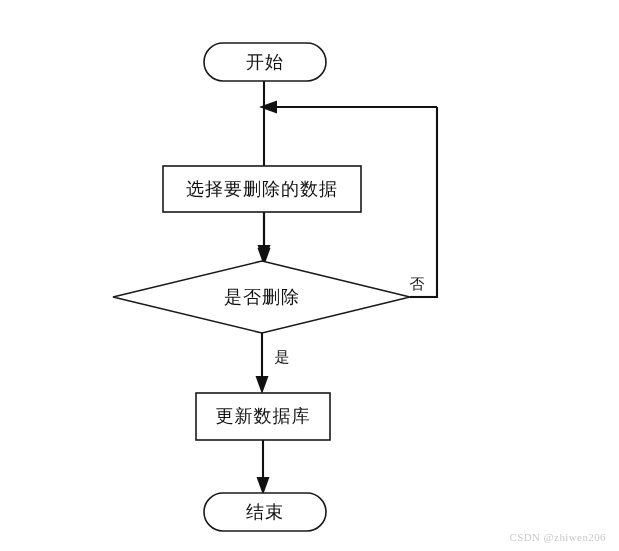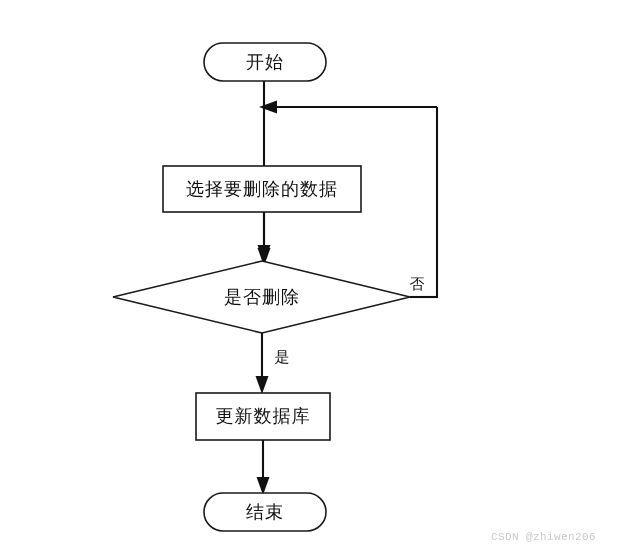--- a/index.html
+++ b/index.html
@@ -51,23 +51,23 @@
   }
   .edge-text {
     font-family: "DejaVu Sans", "Liberation Sans", sans-serif;
     font-size: 15px;
     fill: #111111;
     text-anchor: middle;
     dominant-baseline: middle;
   }
   .watermark {
     position: absolute;
-    right: 23px;
+    right: 13px;
     bottom: 8px;
-    font-family: Liberation Mono, monospace;
+    font-family: Liberation Serif, serif;
     font-size: 11px;
     color: #c9c9c9;
     letter-spacing: 0.4px;
     white-space: nowrap;
     user-select: none;
   }
 </style>
 </head>
 <body>
 

